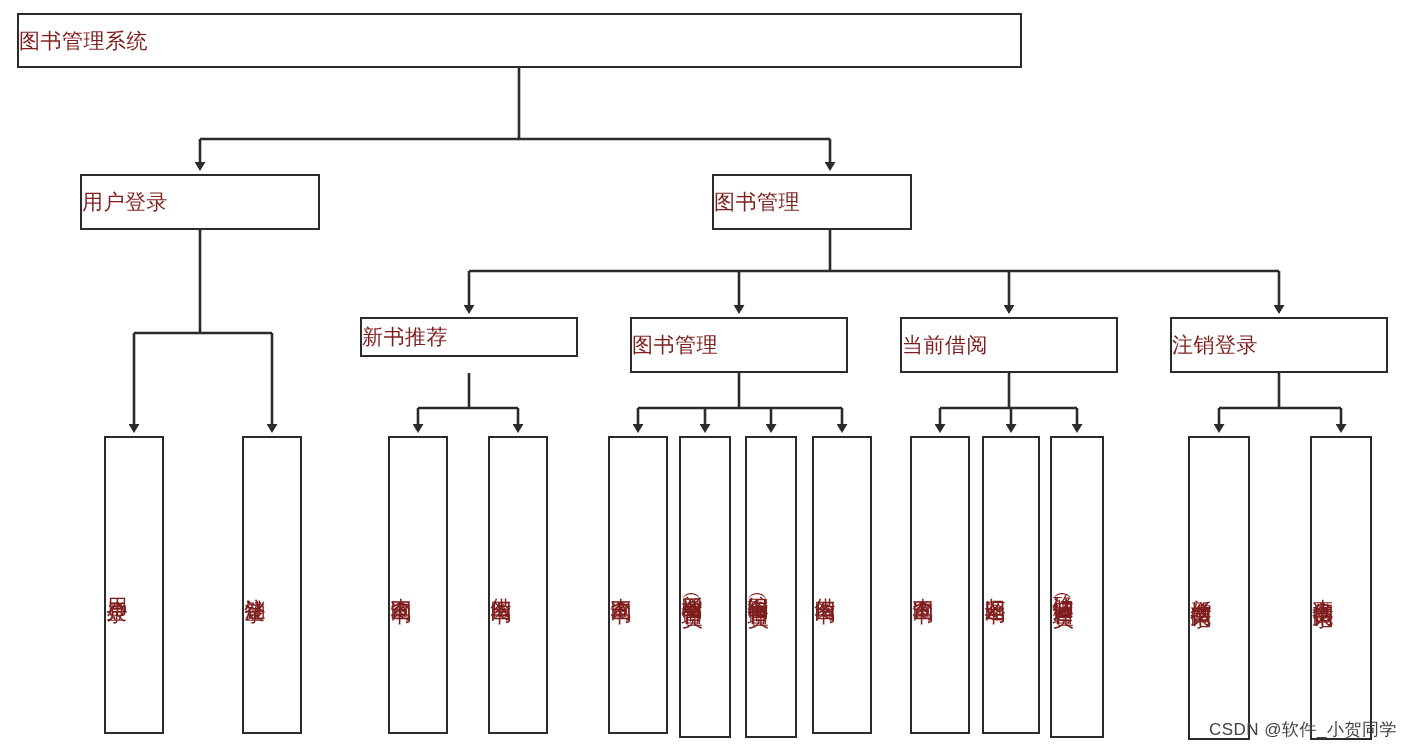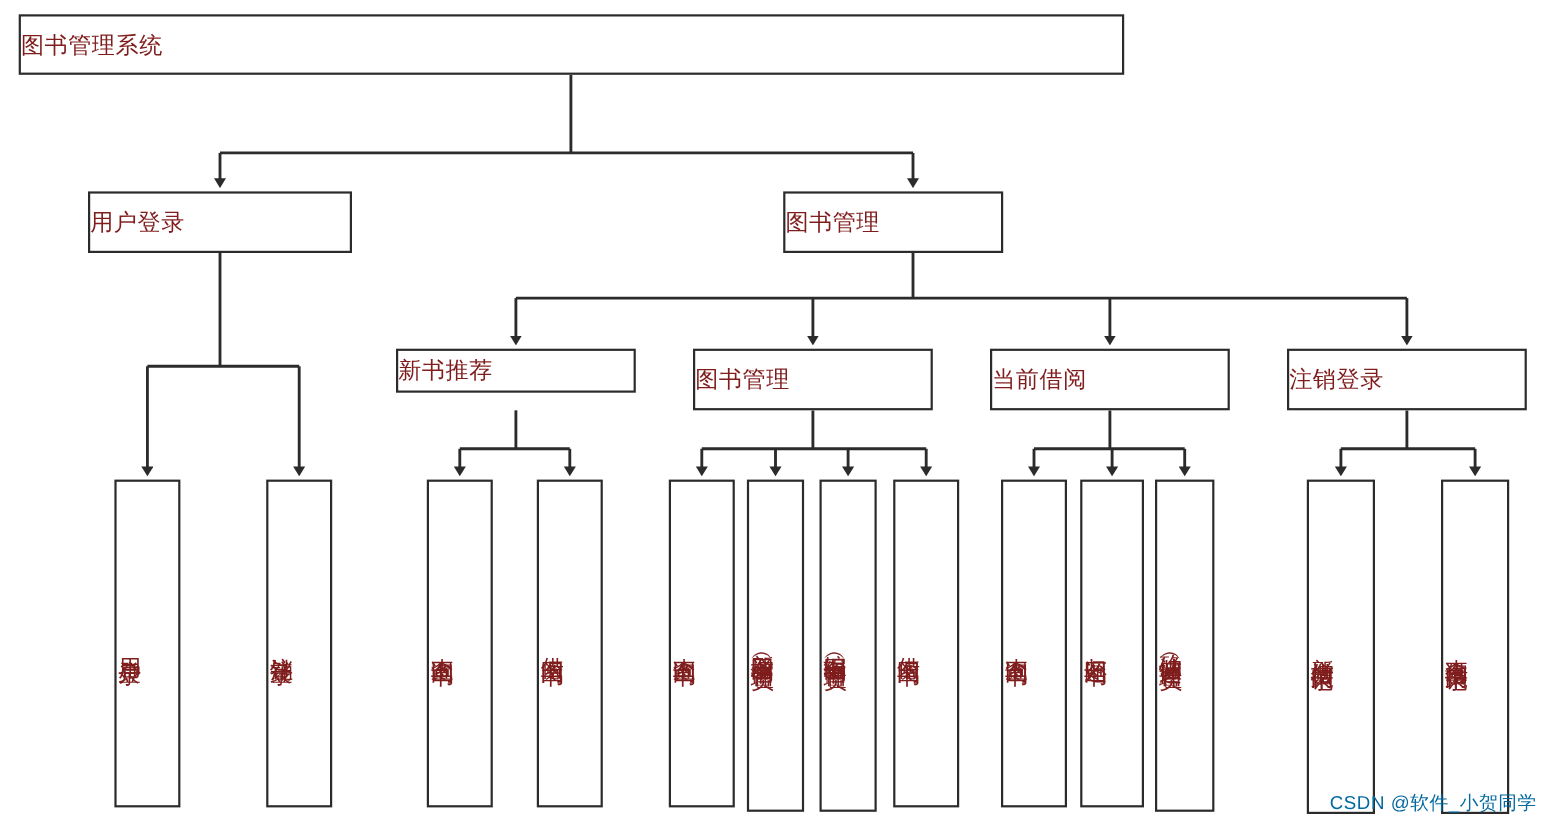--- a/index.html
+++ b/index.html
@@ -55,21 +55,21 @@
     white-space: nowrap;
   }
   .root {
     font-size: 22px;
   }
   #watermark {
     position: absolute;
     right: 8px;
     bottom: 6px;
     font-size: 17px;
-    color: #0369a1;
+    color: #404040;
     letter-spacing: 0.5px;
     white-space: nowrap;
   }
 </style>
 </head>
 <body>
 
 <div id="canvas">
 
   <svg id="edges" viewBox="0 0 1405 747" xmlns="http://www.w3.org/2000/svg">

